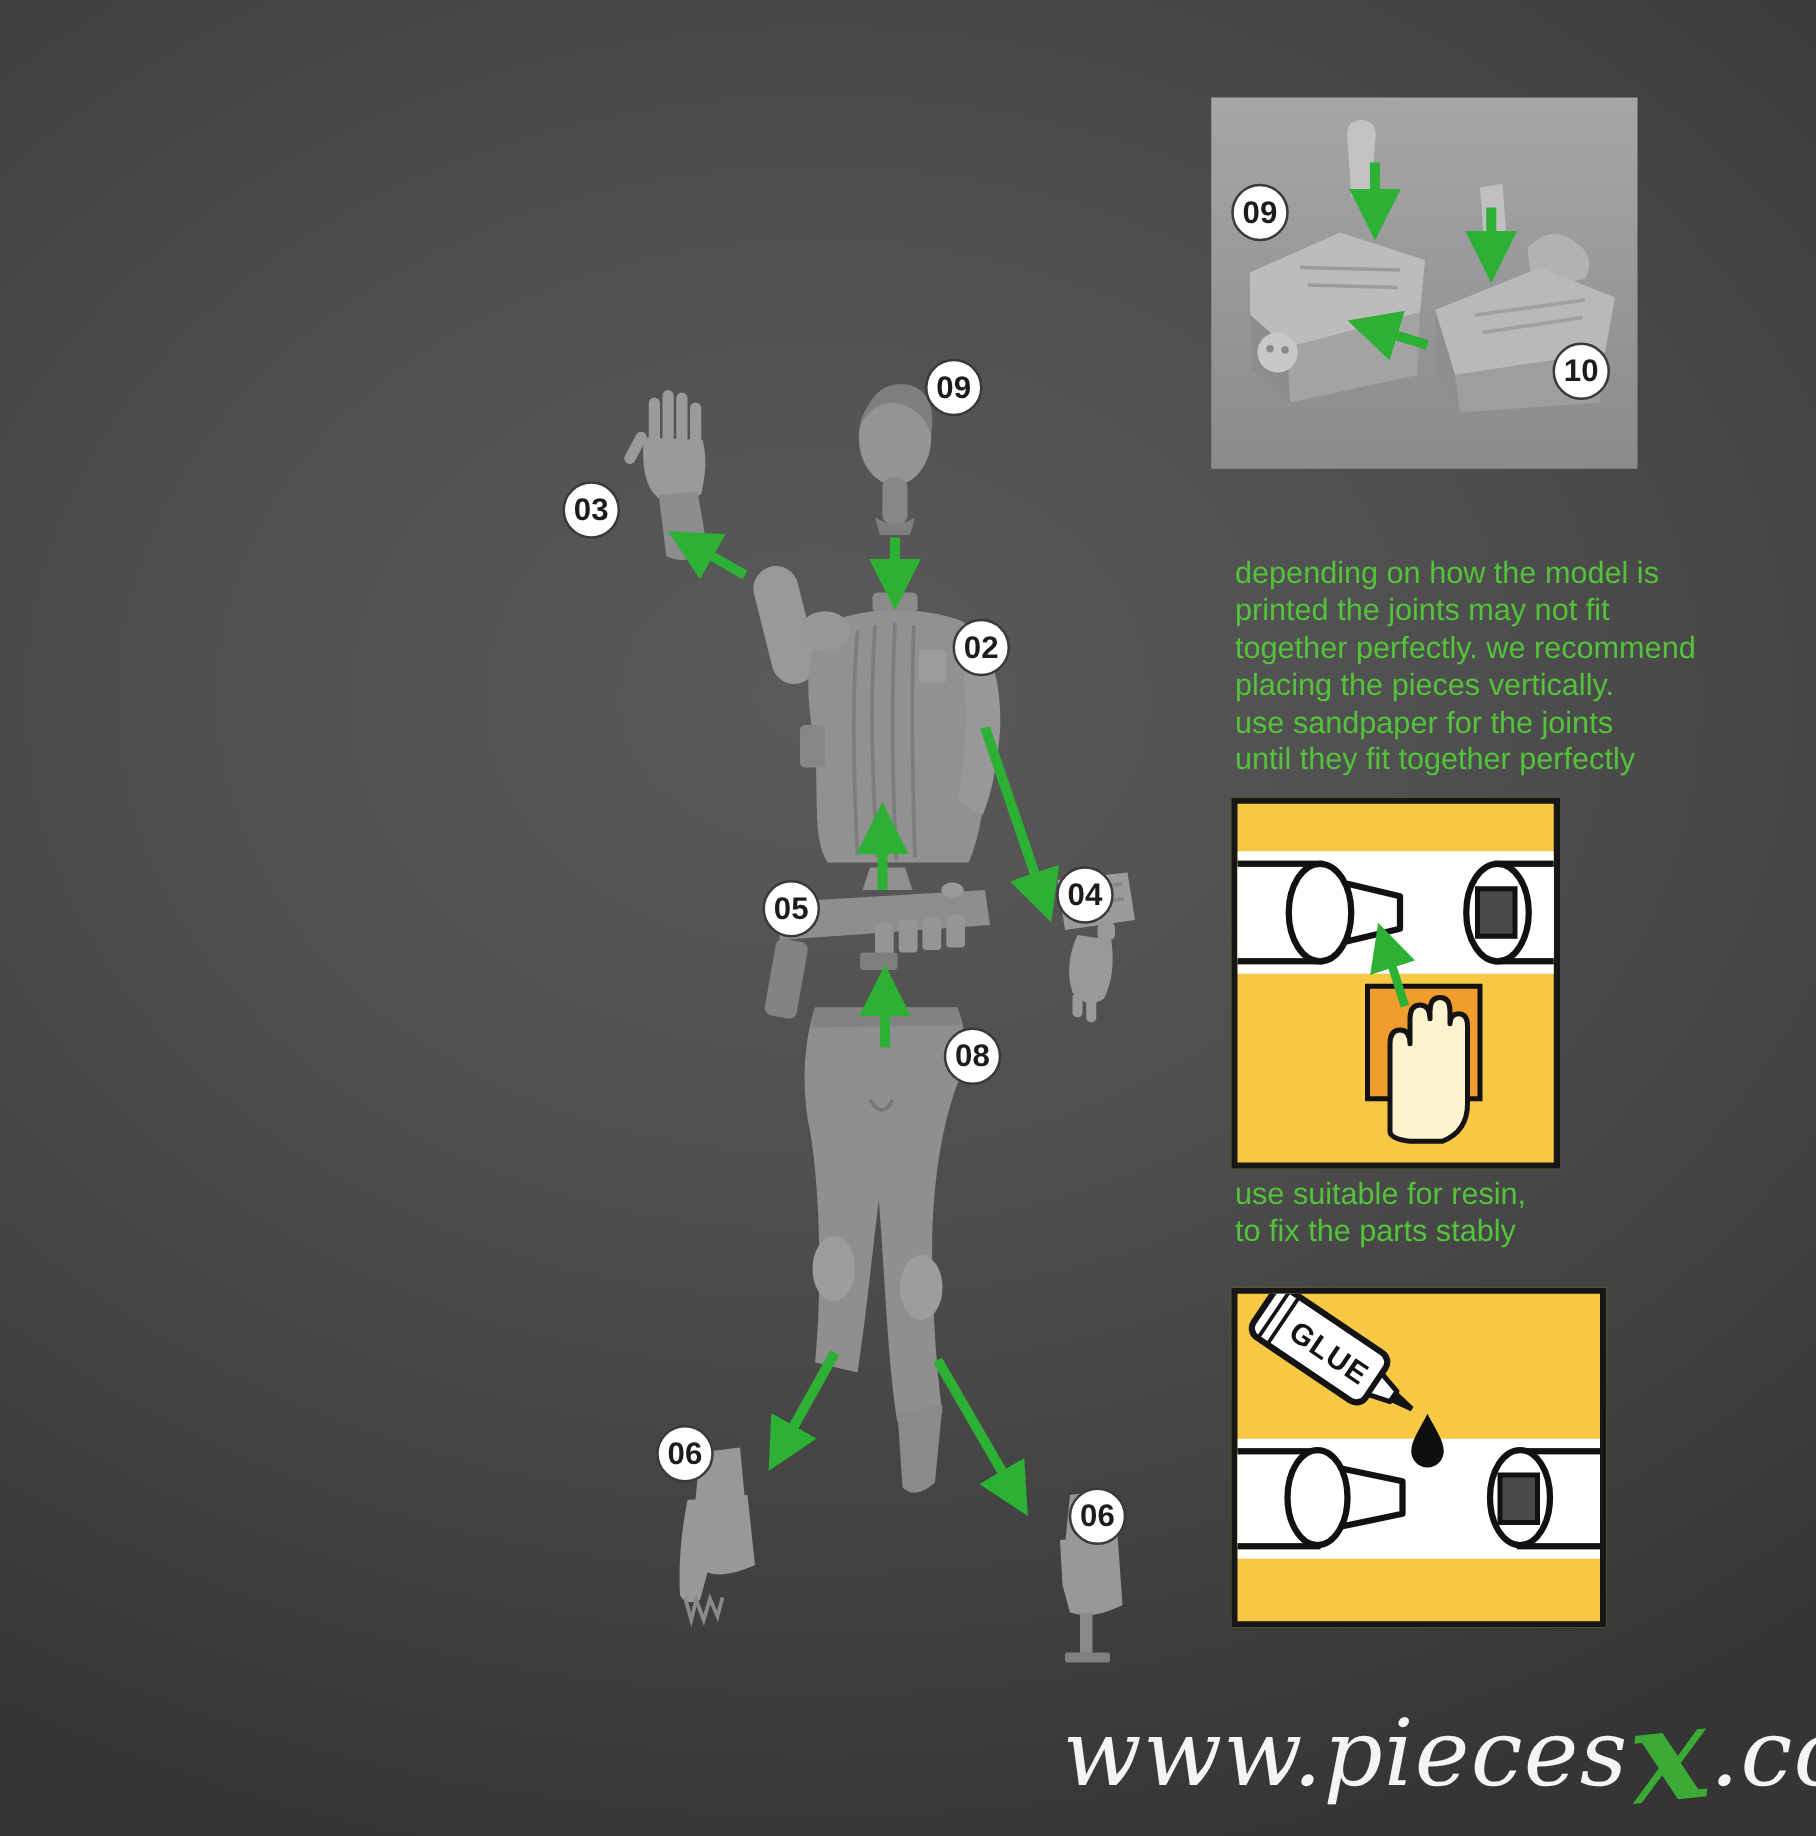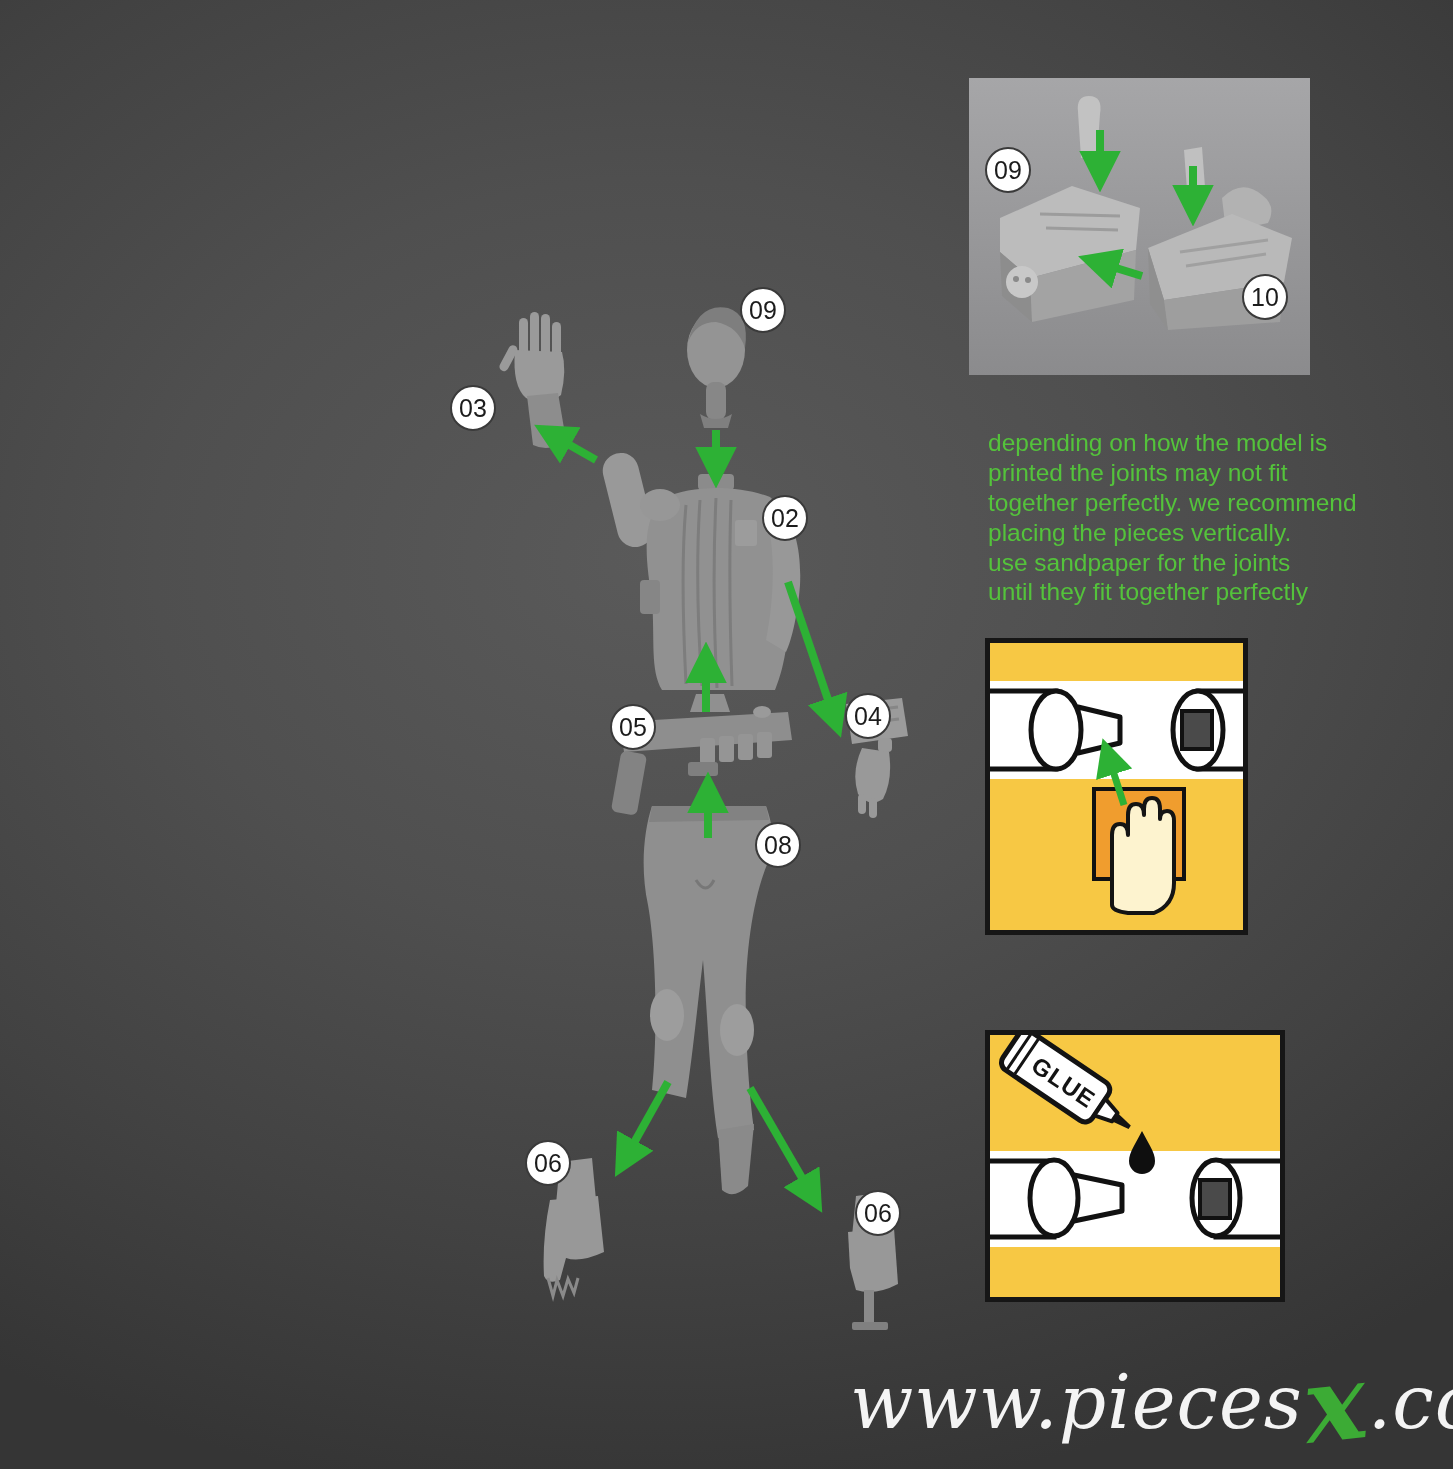--- a/index.html
+++ b/index.html
@@ -15,28 +15,28 @@
     font-size:54px; font-weight:400; color:#f2f2f2; letter-spacing:1px;
   }
 
   .parts-list { position:absolute; left:108px; top:640px; color:#f0f0f0; font-size:30px; }
   .part { margin-bottom:11px; }
 
   .badge {
     position:absolute; width:46px; height:46px; border-radius:50%;
     background:#ffffff; border:2px solid #3a3a3a; box-sizing:border-box;
     display:flex; align-items:center; justify-content:center;
-    font-size:25px; font-weight:400; color:#1c1c1c;
+    font-size:25px; font-weight:700; color:#1c1c1c;
   }
 
   .note {
     position:absolute; color:#54c33b; font-size:24.5px; line-height:1.22;
     white-space:pre-line;
   }
-  .note-sanding { left:988px; top:428px; width:380px; }
+  .note-sanding { left:988px; top:444px; width:380px; }
   .note-glue { left:988px; top:941px; width:380px; }
 
   .panel {
     position:absolute; background:#f7c844; border:5px solid #161616; box-sizing:border-box;
   }
   .panel-sanding { left:985px; top:638px; width:263px; height:297px; }
   .panel-glue    { left:985px; top:1030px; width:300px; height:272px; }
   .panel svg { display:block; width:100%; height:100%; }
 
   .website {
@@ -219,20 +219,22 @@
       </g>
 
       <rect x="104" y="146" width="90" height="90" fill="#f09d2e" stroke="#111111" stroke-width="4"></rect>
 
       <line x1="134" y1="162" x2="116" y2="106" stroke="#2db135" stroke-width="7" marker-end="url(#arrowP1)"></line>
 
       <path d="M122 262 L122 192 Q122 181 130 181 Q138 181 138 192 L138 172 Q138 161 146 161 Q154 161 154 172 L154 166 Q154 155 162 155 Q170 155 170 166 L170 176 Q170 168 177 168 Q184 168 184 178 L184 240 Q184 262 164 270 L138 270 Q122 268 122 262 Z" fill="#fdf3cf" stroke="#141414" stroke-width="4" stroke-linejoin="round"></path>
     </svg>
   </div>
 
+  <div class="note note-glue">use suitable for resin,
+to fix the parts stably</div>
 
   <div class="panel panel-glue">
     <svg viewBox="0 0 290 262" aria-hidden="true">
       <rect x="0" y="116" width="290" height="96" fill="#ffffff"></rect>
 
       <g>
         <rect x="-8" y="126" width="72" height="76" fill="#ffffff" stroke="#111111" stroke-width="5"></rect>
         <path d="M84 140 L132 150 L132 176 L84 186 Z" fill="#ffffff" stroke="#111111" stroke-width="5" stroke-linejoin="round"></path>
         <ellipse cx="64" cy="163" rx="24" ry="38" fill="#ffffff" stroke="#111111" stroke-width="5"></ellipse>
       </g>

